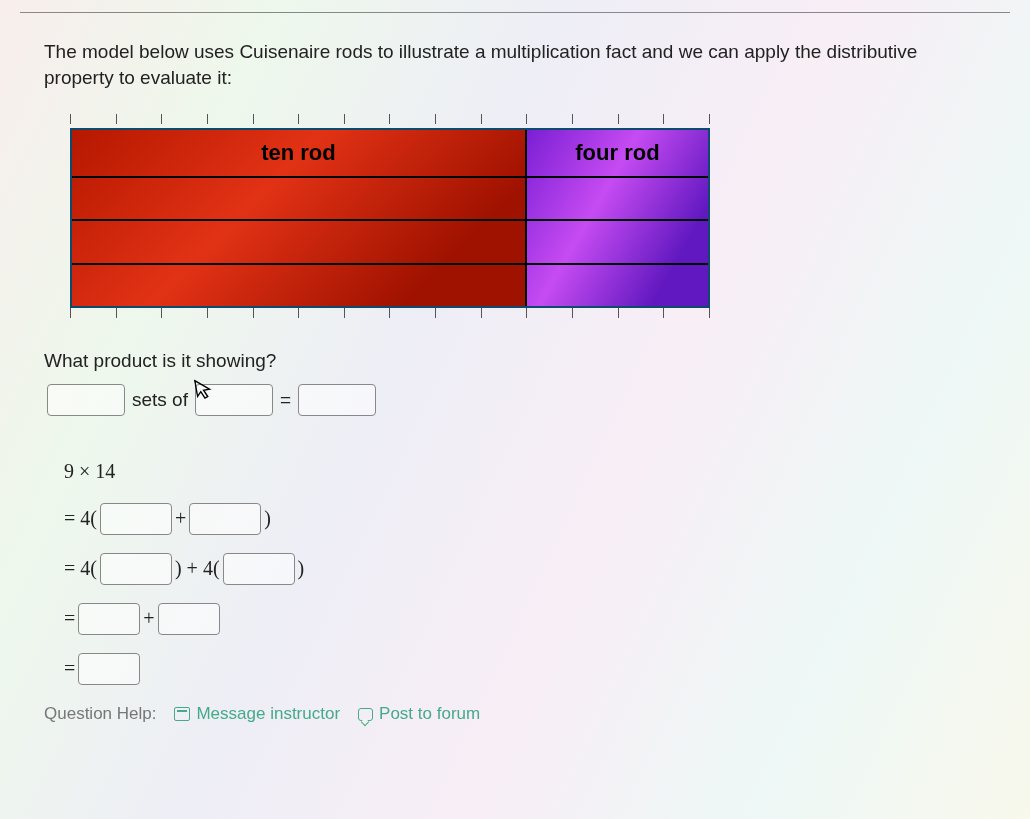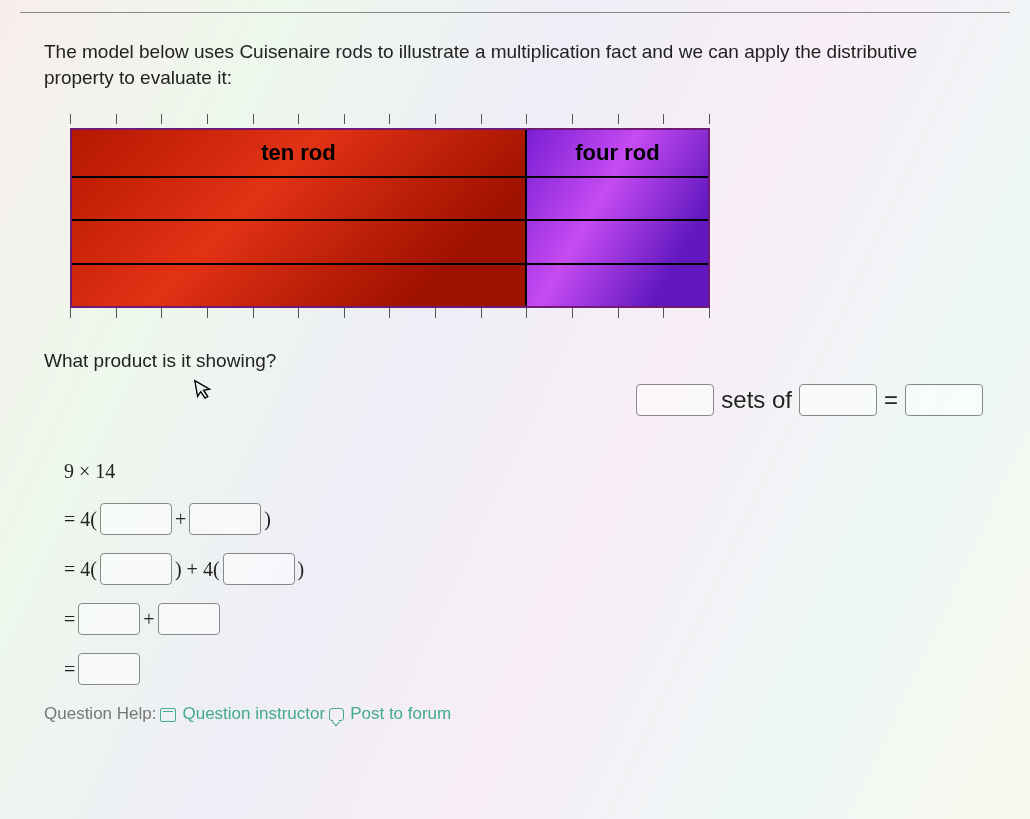--- a/index.html
+++ b/index.html
@@ -47,21 +47,21 @@
   .tick {
     flex: 1;
     border-left: 1px solid #555;
     height: 10px;
   }
   .tick:last-child { border-right: 1px solid #555; }
   .ruler-bottom .tick { height: 10px; }
 
   .rods {
     display: flex;
-    border: 2px solid #701a75;
+    border: 2px solid #0c4a6e;
     height: 180px;
   }
   .ten-col {
     flex: 10;
     display: flex;
     flex-direction: column;
     background: linear-gradient(135deg,#b51800 0%, #e23215 40%, #a01200 80%);
   }
   .four-col {
     flex: 4;
@@ -85,23 +85,22 @@
     border-bottom: 2px solid #000;
   }
   .rod-row:last-child { border-bottom: none; }
 
   
   .q2 { margin: 10px 0 10px 0; }
   .line {
     display: flex;
     align-items: center;
     margin: 10px 0;
-    font-size: 24px;
+    font-size: 19px;
     flex-wrap: wrap;
-    justify-content: flex-end;
   }
   .line .sp { margin: 0 4px; }
   .input-box {
     display: inline-block;
     border: 1px solid #888;
     background: rgba(255,255,255,.55);
     border-radius: 4px;
     height: 32px;
     min-width: 72px;
     margin: 0 3px;
@@ -120,21 +119,21 @@
     pointer-events: none;
     transform: rotate(-10deg);
   }
 
   .help-row {
     margin-top: 18px;
     font-size: 17px;
     color: #777;
     display: flex;
     align-items: center;
-    gap: 4px;
+    gap: 18px;
   }
   .help-item { display:flex; align-items:center; gap:6px; color:#4a8; cursor:pointer;}
   .help-icon { width:16px; height:14px; border:1.5px solid #4a8; border-radius:2px; position:relative; }
   .help-icon::after{content:""; position:absolute; left:2px; right:2px; top:2px; height:1.5px; background:#4a8;}
   .forum-icon { width:15px; height:13px; border:1.5px solid #4a8; border-radius:3px; position:relative;}
   .forum-icon::after{content:""; position:absolute; left:3px; bottom:-5px; width:5px; height:5px; border-left:1.5px solid #4a8; border-bottom:1.5px solid #4a8; transform:rotate(-45deg); background:#f3f3f0;}
 </style>
 </head>
 <body>
 
@@ -239,21 +238,21 @@
     <div class="eq-line math">
       <span>=</span>
       <span class="input-box sm"></span>
     </div>
   </div>
 
   <div class="help-row">
     <span>Question Help:</span>
     <span class="help-item">
       <span class="help-icon"></span>
-      <span>Question instructor</span>
+      <span>Message instructor</span>
     </span>
     <span class="help-item">
       <span class="forum-icon"></span>
       <span>Post to forum</span>
     </span>
   </div>
 
 </div>
 
 </body></html>

